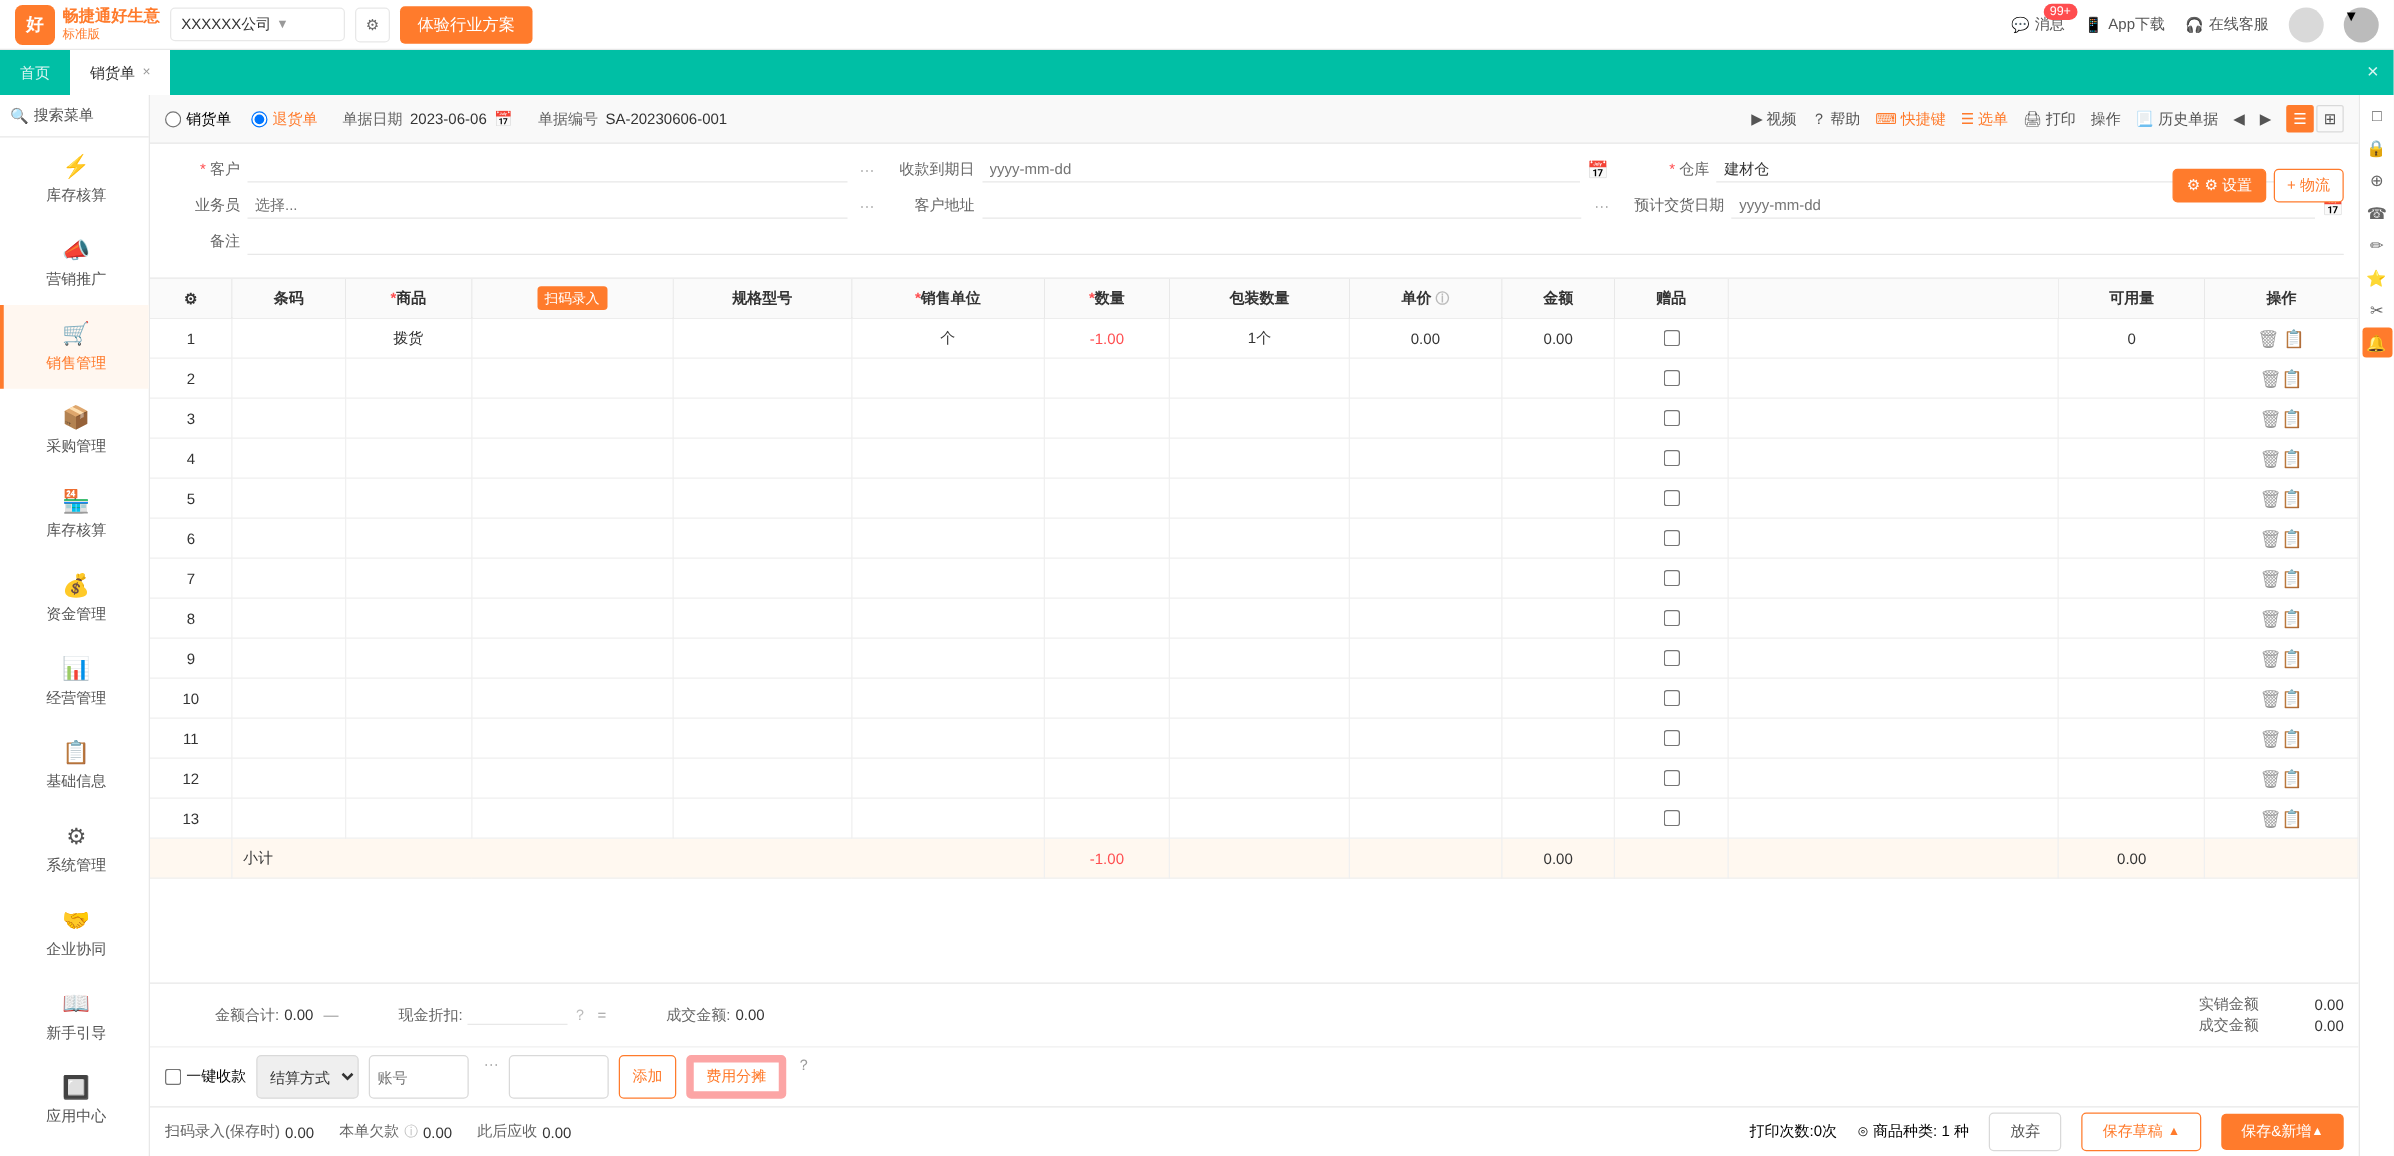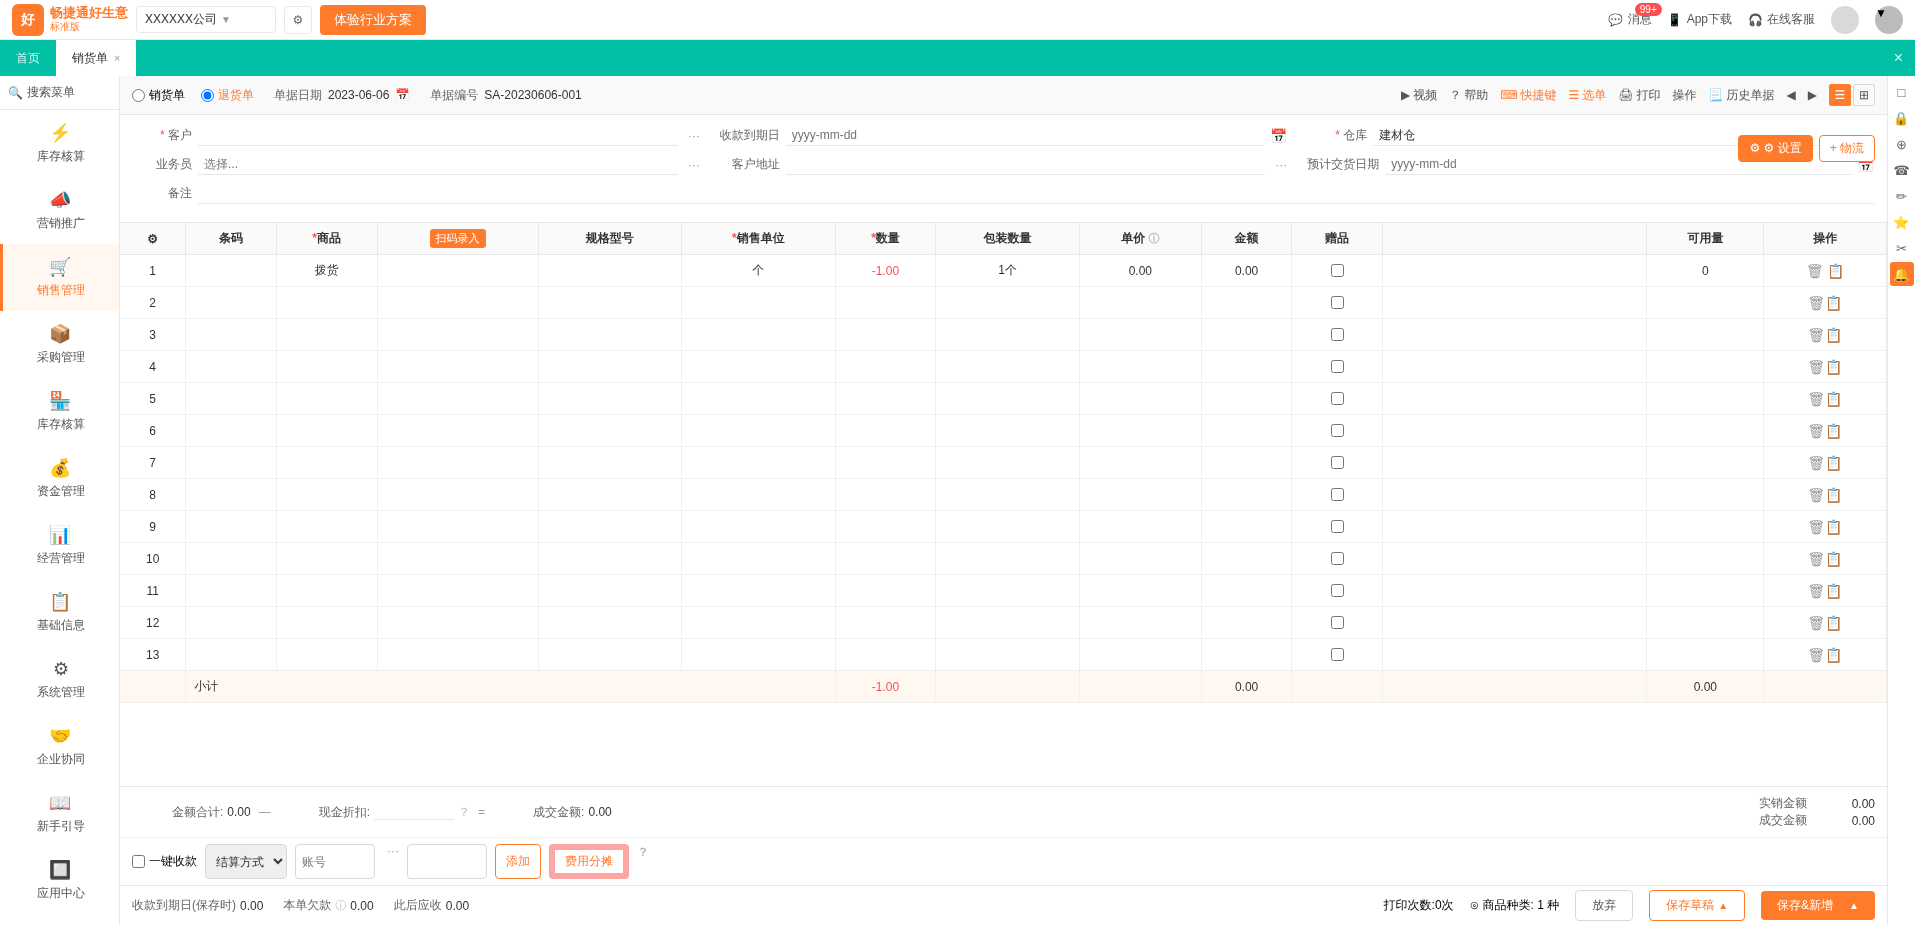--- a/index.html
+++ b/index.html
@@ -101,21 +101,21 @@
     .summary-value { color: #333; font-weight: 500; min-width: 60px; text-align: right; }
 
     
     .status-bar { height: 40px; background: #fff; border-top: 1px solid #e8e8e8; display: flex; align-items: center; padding: 0 12px; gap: 20px; }
     .status-item { display: flex; align-items: center; gap: 4px; color: #555; }
     .status-label { color: #666; }
     .status-value { color: #333; font-weight: 500; }
     .status-right { margin-left: auto; display: flex; align-items: center; gap: 16px; }
     .discard-btn { border: 1px solid #d9d9d9; background: white; border-radius: 4px; padding: 6px 16px; cursor: pointer; color: #555; }
     .save-draft-btn { border: 1px solid #ff7b2c; background: white; color: #ff7b2c; border-radius: 4px; padding: 6px 16px; cursor: pointer; display: flex; align-items: center; gap: 4px; }
-    .save-new-btn { background: #ff7b2c; color: white; border: none; border-radius: 4px; padding: 6px 16px; cursor: pointer; display: flex; align-items: center; gap: 16px; }
+    .save-new-btn { background: #ff7b2c; color: white; border: none; border-radius: 4px; padding: 6px 16px; cursor: pointer; display: flex; align-items: center; gap: 0; }
     .btn-chevron { font-size: 10px; }
 
     
     .right-sidebar { width: 28px; background: #fff; border-left: 1px solid #e8e8e8; display: flex; flex-direction: column; align-items: center; padding: 4px 0; gap: 2px; }
     .rs-btn { width: 24px; height: 24px; display: flex; align-items: center; justify-content: center; cursor: pointer; color: #666; font-size: 13px; border-radius: 3px; }
     .rs-btn.orange-bg { background: #ff7b2c; color: white; }
 
     .checkbox-cell { display: flex; justify-content: center; }
     .trash-icon { cursor: pointer; color: #999; font-size: 14px; }
     .copy-icon { cursor: pointer; color: #999; font-size: 14px; }
@@ -684,21 +684,21 @@
         <span class="field-dots">···</span>
         <input class="amount-input" type="text" style="">
         <button class="add-btn">添加</button>
         <button class="fee-btn">费用分摊</button>
         <span class="help-icon">？</span>
       </div>
     </div>
 
     <div class="status-bar">
       <div class="status-item">
-        <span class="status-label">收款到期日(保存时)</span>
+        <span class="status-label">扫码录入(保存时)</span>
         <span class="status-value">0.00</span>
       </div>
       <div class="status-item">
         <span class="status-label">本单欠款</span>
         <span style="color:#bbb; cursor:pointer; font-size:11px;">ⓘ</span>
         <span class="status-value">0.00</span>
       </div>
       <div class="status-item">
         <span class="status-label">此后应收</span>
         <span class="status-value">0.00</span>

